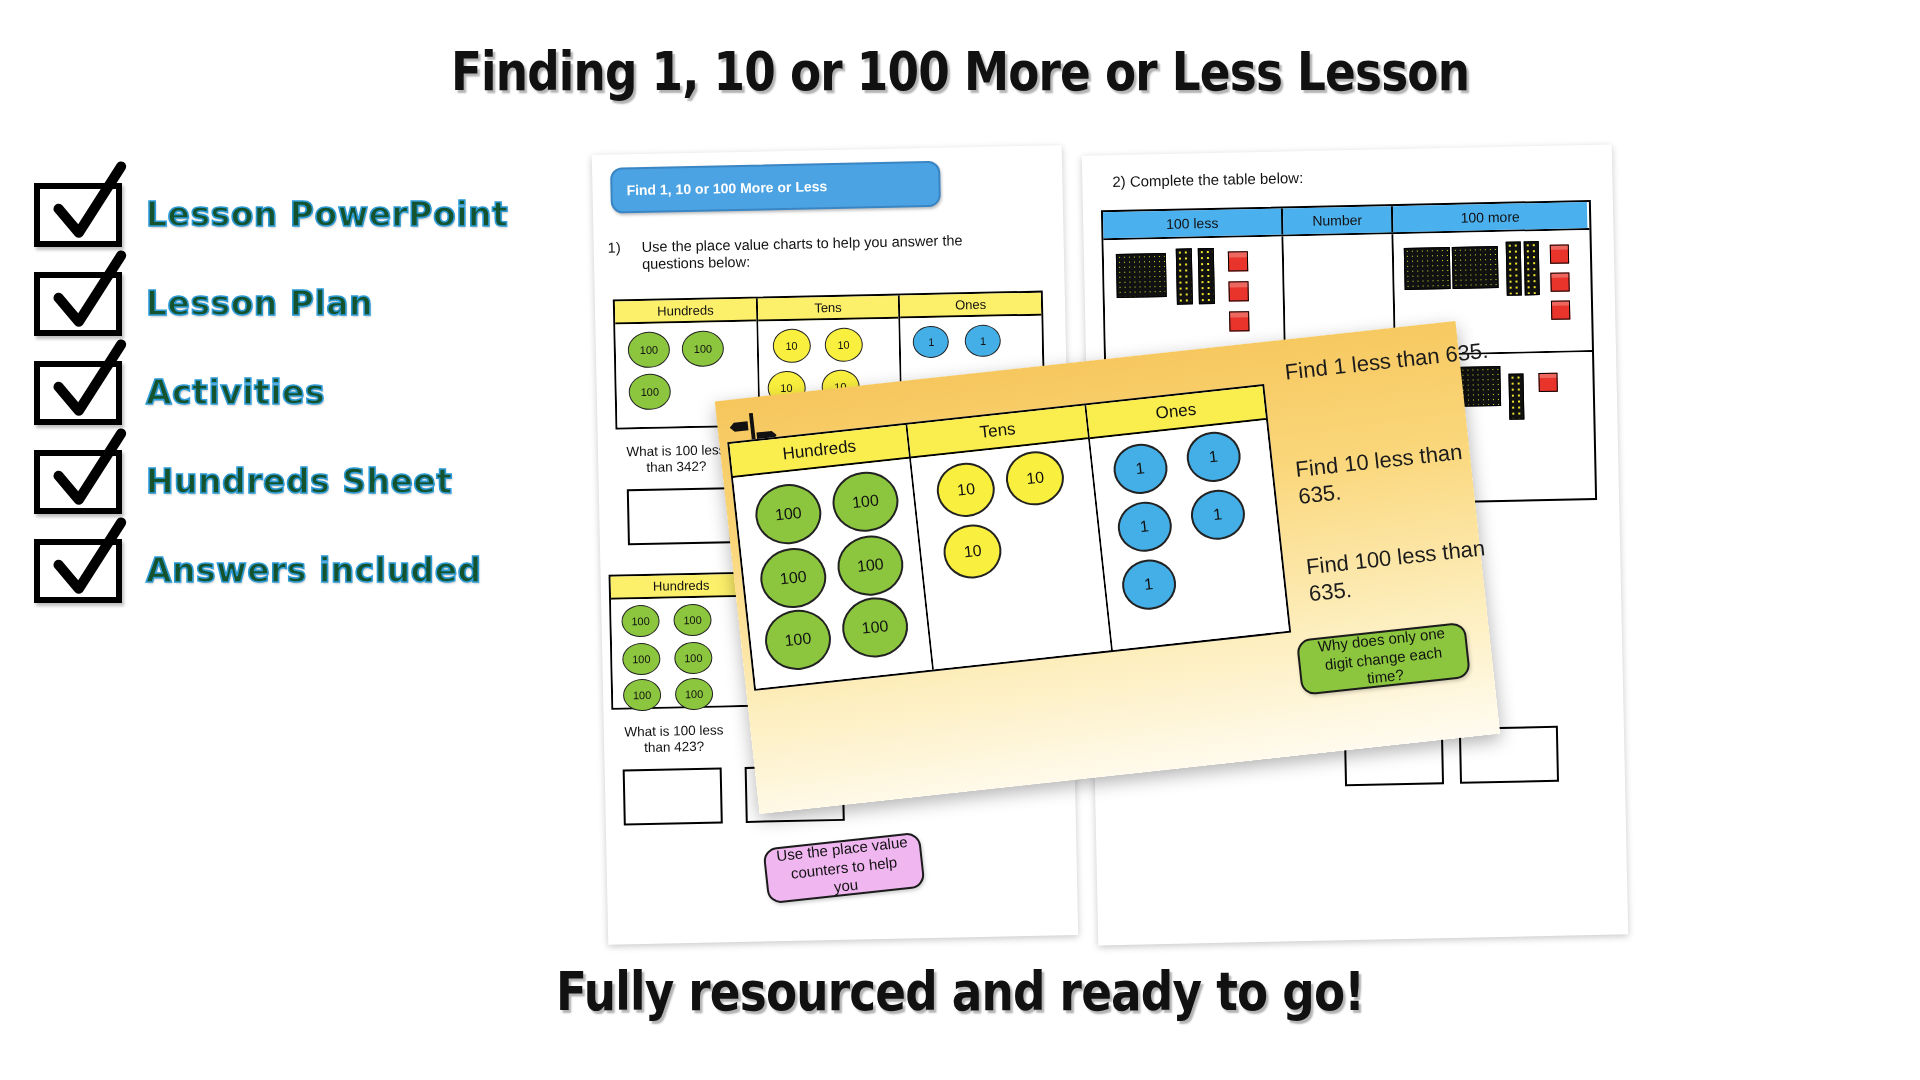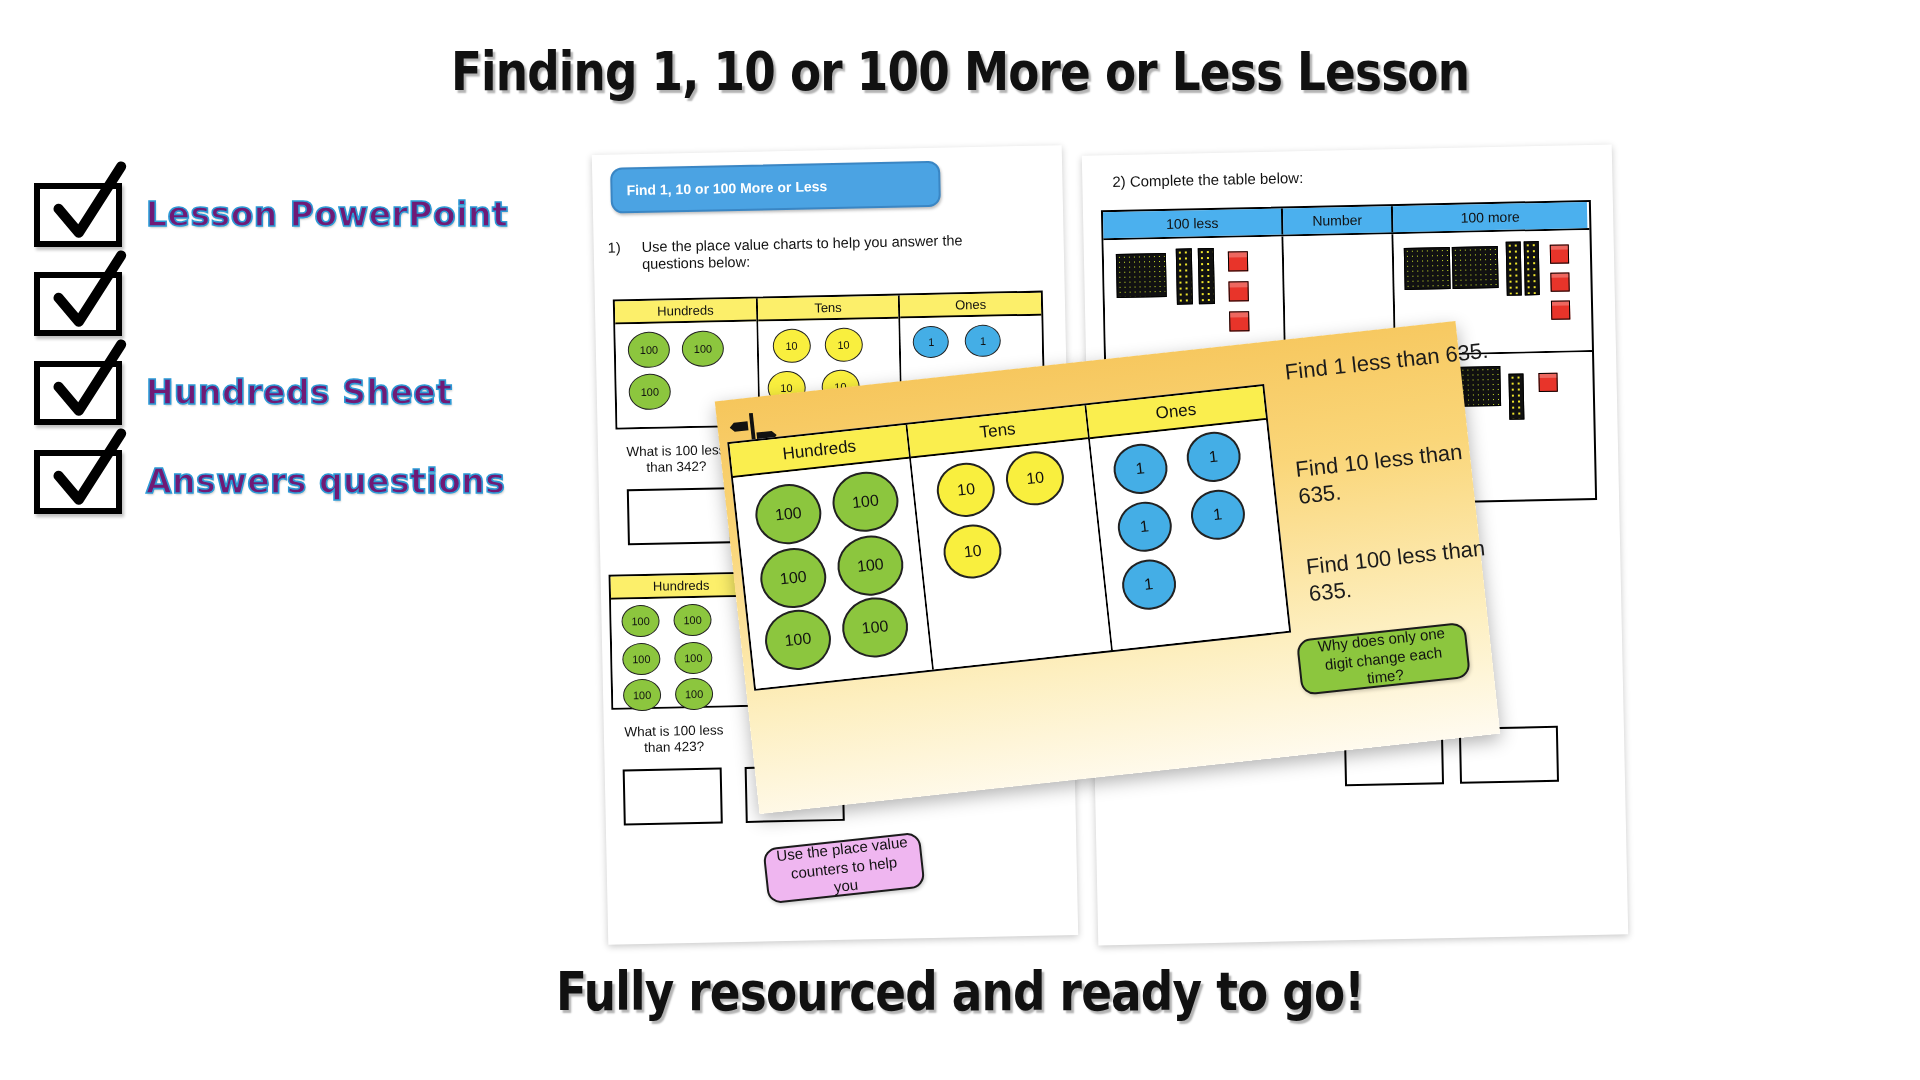--- a/index.html
+++ b/index.html
@@ -31,21 +31,21 @@
     box-shadow:2px 3px 3px rgba(0,0,0,.25);
   }
   .check-box .tick{
     position:absolute;left:2px;top:-28px;width:92px;height:92px;
     pointer-events:none;
   }
   .check-label{
     margin-left:24px;
     font-family:"DejaVu Sans",sans-serif;
     font-weight:bold;font-size:33px;
-    color:#701a75;
+    color:#14532d;
     -webkit-text-stroke:1.6px #2C9AD6;
     text-shadow:1px 2px 2px rgba(0,0,0,.18);
     white-space:nowrap;letter-spacing:.5px;
   }
 
   
   .paper{
     position:absolute;background:#fff;
     box-shadow:0 2px 7px rgba(0,0,0,.22);
   }
@@ -162,41 +162,50 @@
     </div>
     <div class="check-label">Lesson PowerPoint</div>
   </div>
 
   <div class="check-row">
     <div class="check-box">
       <svg class="tick" viewBox="0 0 100 100">
         <path d="M18 52 L40 78 L86 6" fill="none" stroke="#000" stroke-width="11" stroke-linecap="round" stroke-linejoin="round"></path>
       </svg>
     </div>
-  </div>
-
+    <div class="check-label">Lesson Plan</div>
+  </div>
+
+  <div class="check-row">
+    <div class="check-box">
+      <svg class="tick" viewBox="0 0 100 100">
+        <path d="M18 52 L40 78 L86 6" fill="none" stroke="#000" stroke-width="11" stroke-linecap="round" stroke-linejoin="round"></path>
+      </svg>
+    </div>
+    <div class="check-label">Activities</div>
+  </div>
 
 
 
   <div class="check-row">
     <div class="check-box">
       <svg class="tick" viewBox="0 0 100 100">
         <path d="M18 52 L40 78 L86 6" fill="none" stroke="#000" stroke-width="11" stroke-linecap="round" stroke-linejoin="round"></path>
       </svg>
     </div>
     <div class="check-label">Hundreds Sheet</div>
   </div>
 
   <div class="check-row">
     <div class="check-box">
       <svg class="tick" viewBox="0 0 100 100">
         <path d="M18 52 L40 78 L86 6" fill="none" stroke="#000" stroke-width="11" stroke-linecap="round" stroke-linejoin="round"></path>
       </svg>
     </div>
-    <div class="check-label">Answers questions</div>
+    <div class="check-label">Answers included</div>
   </div>
 </div>
 
 <div class="paper" style="left:600px;top:150px;width:470px;height:790px;transform:rotate(-1.2deg);">
 
   <div class="ws-banner" style="left:18px;top:13px;width:330px;height:46px;">Find 1, 10 or 100 More or Less</div>
 
   <div class="ws-qnum" style="left:14px;top:85px;">1)</div>
   <div class="ws-q" style="left:48px;top:85px;width:330px;">Use the place value charts to help you answer the questions below:</div>
 

